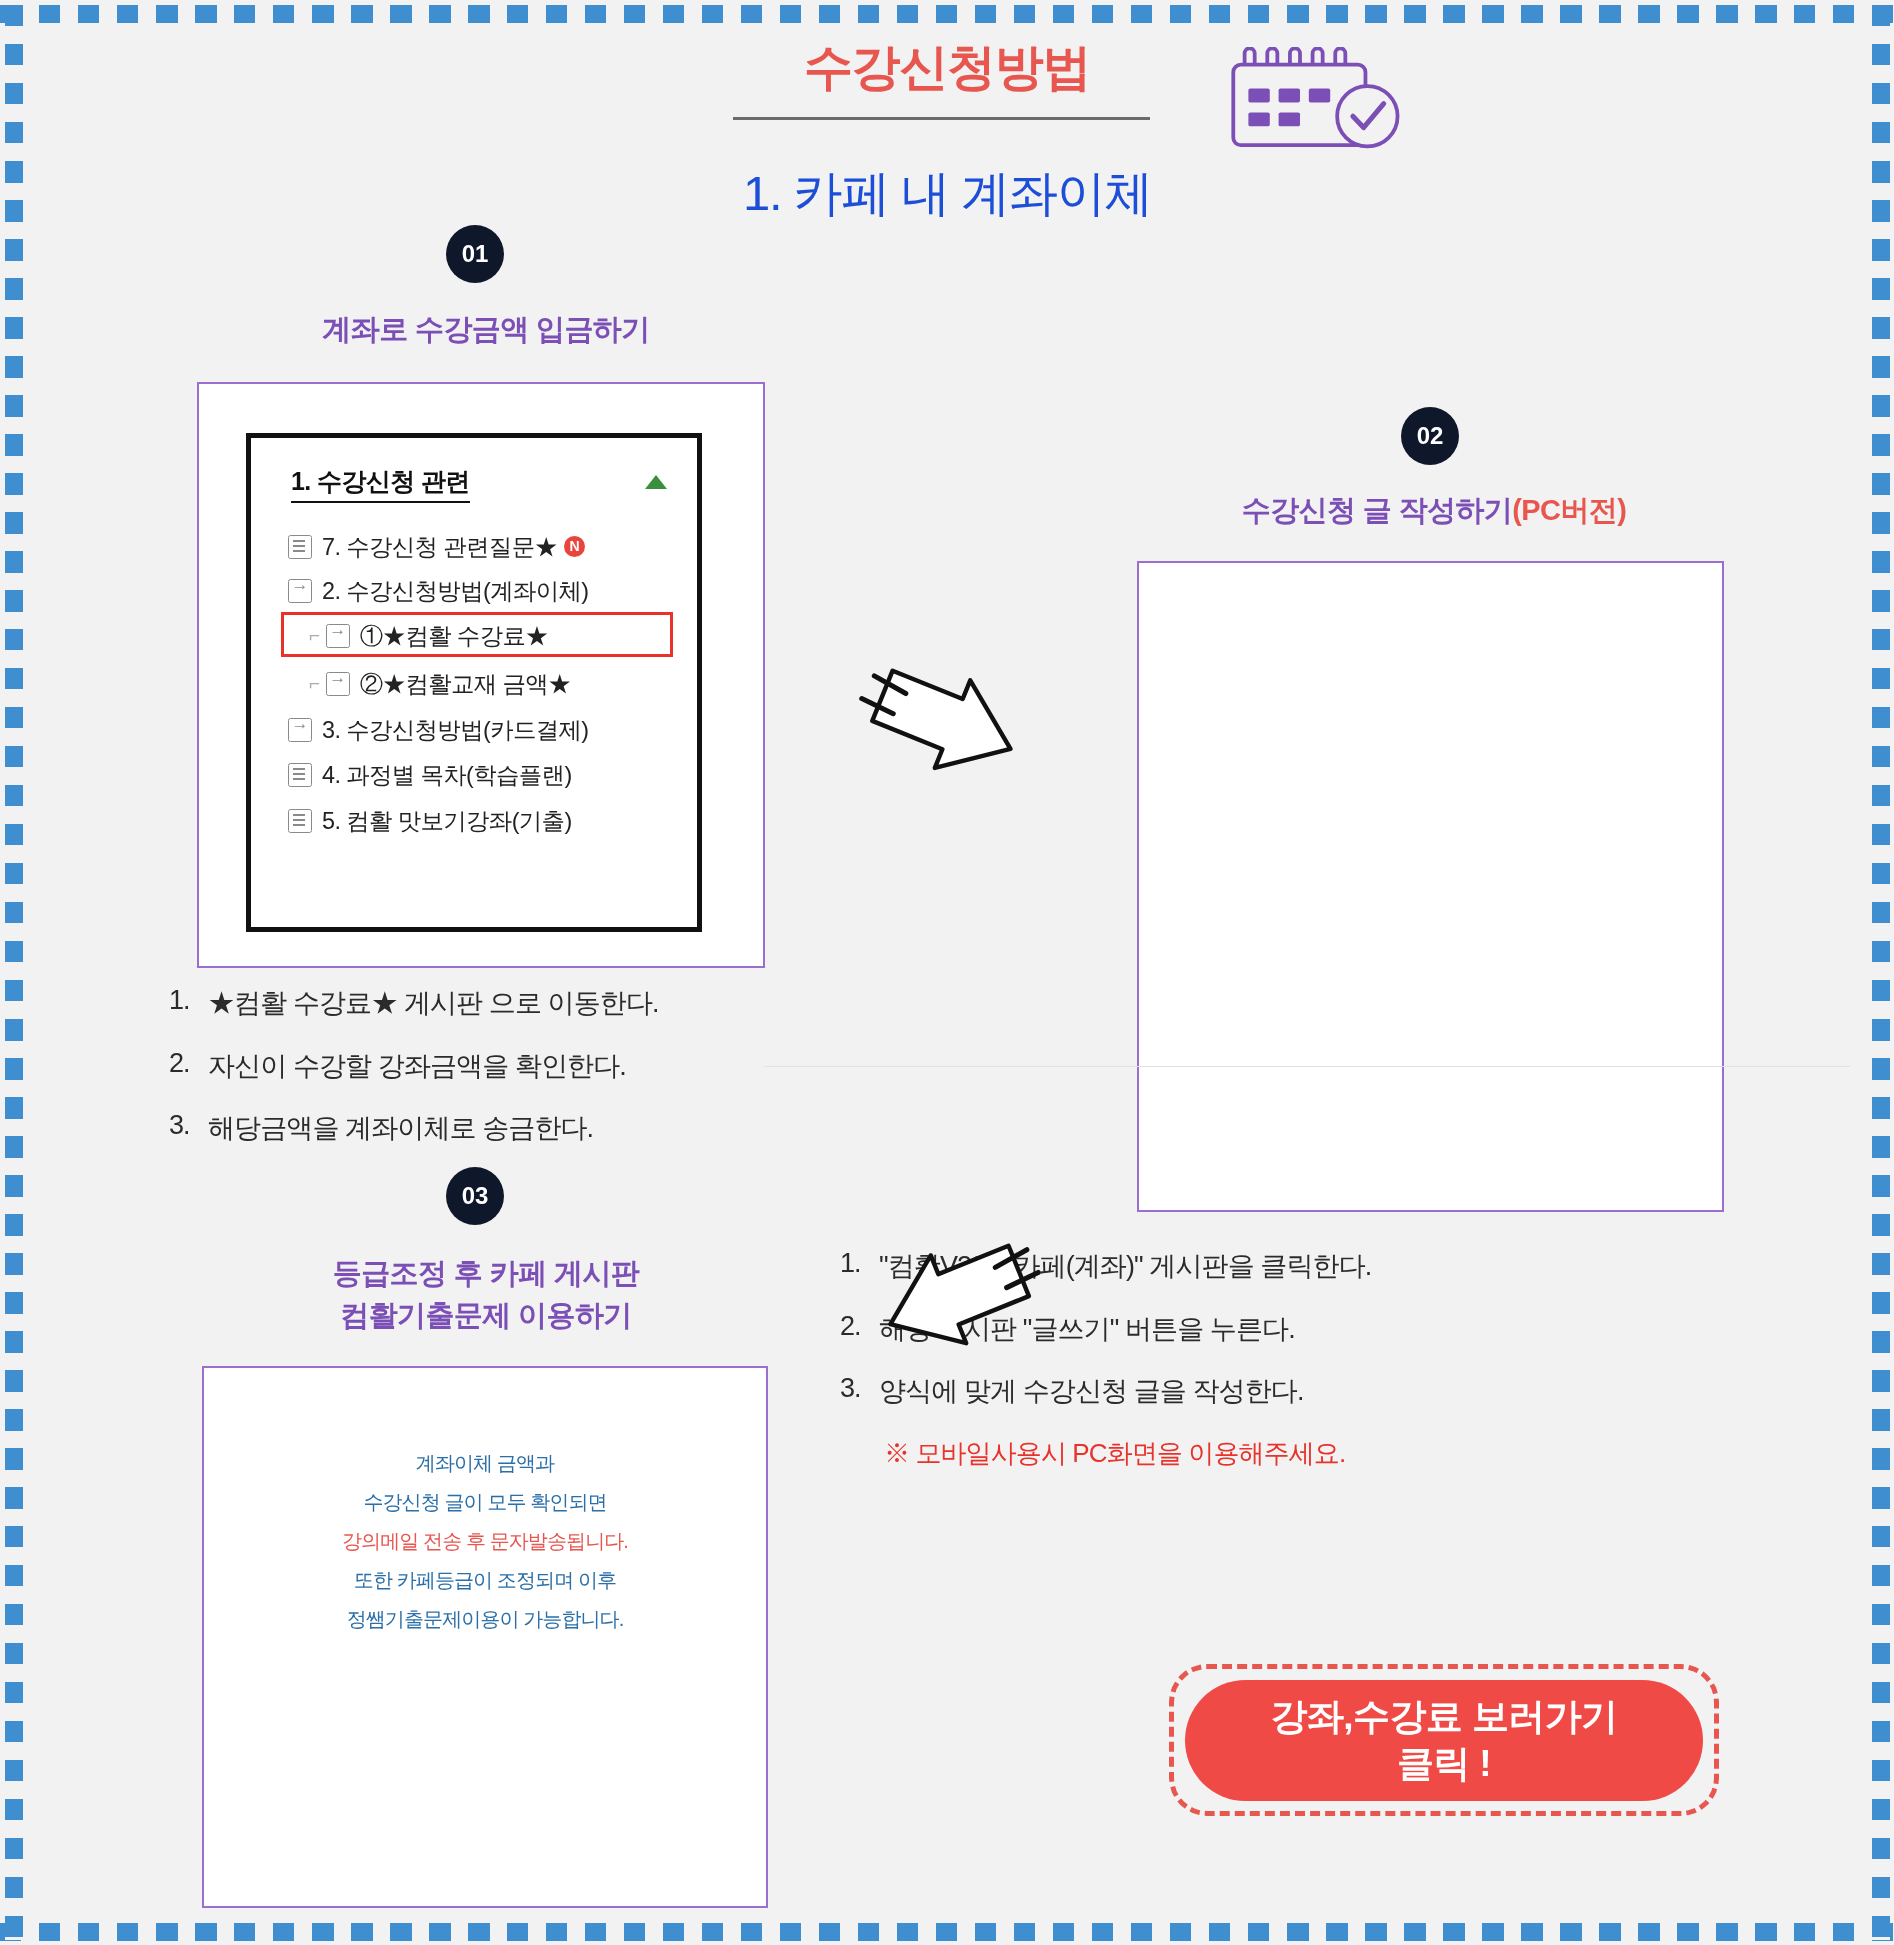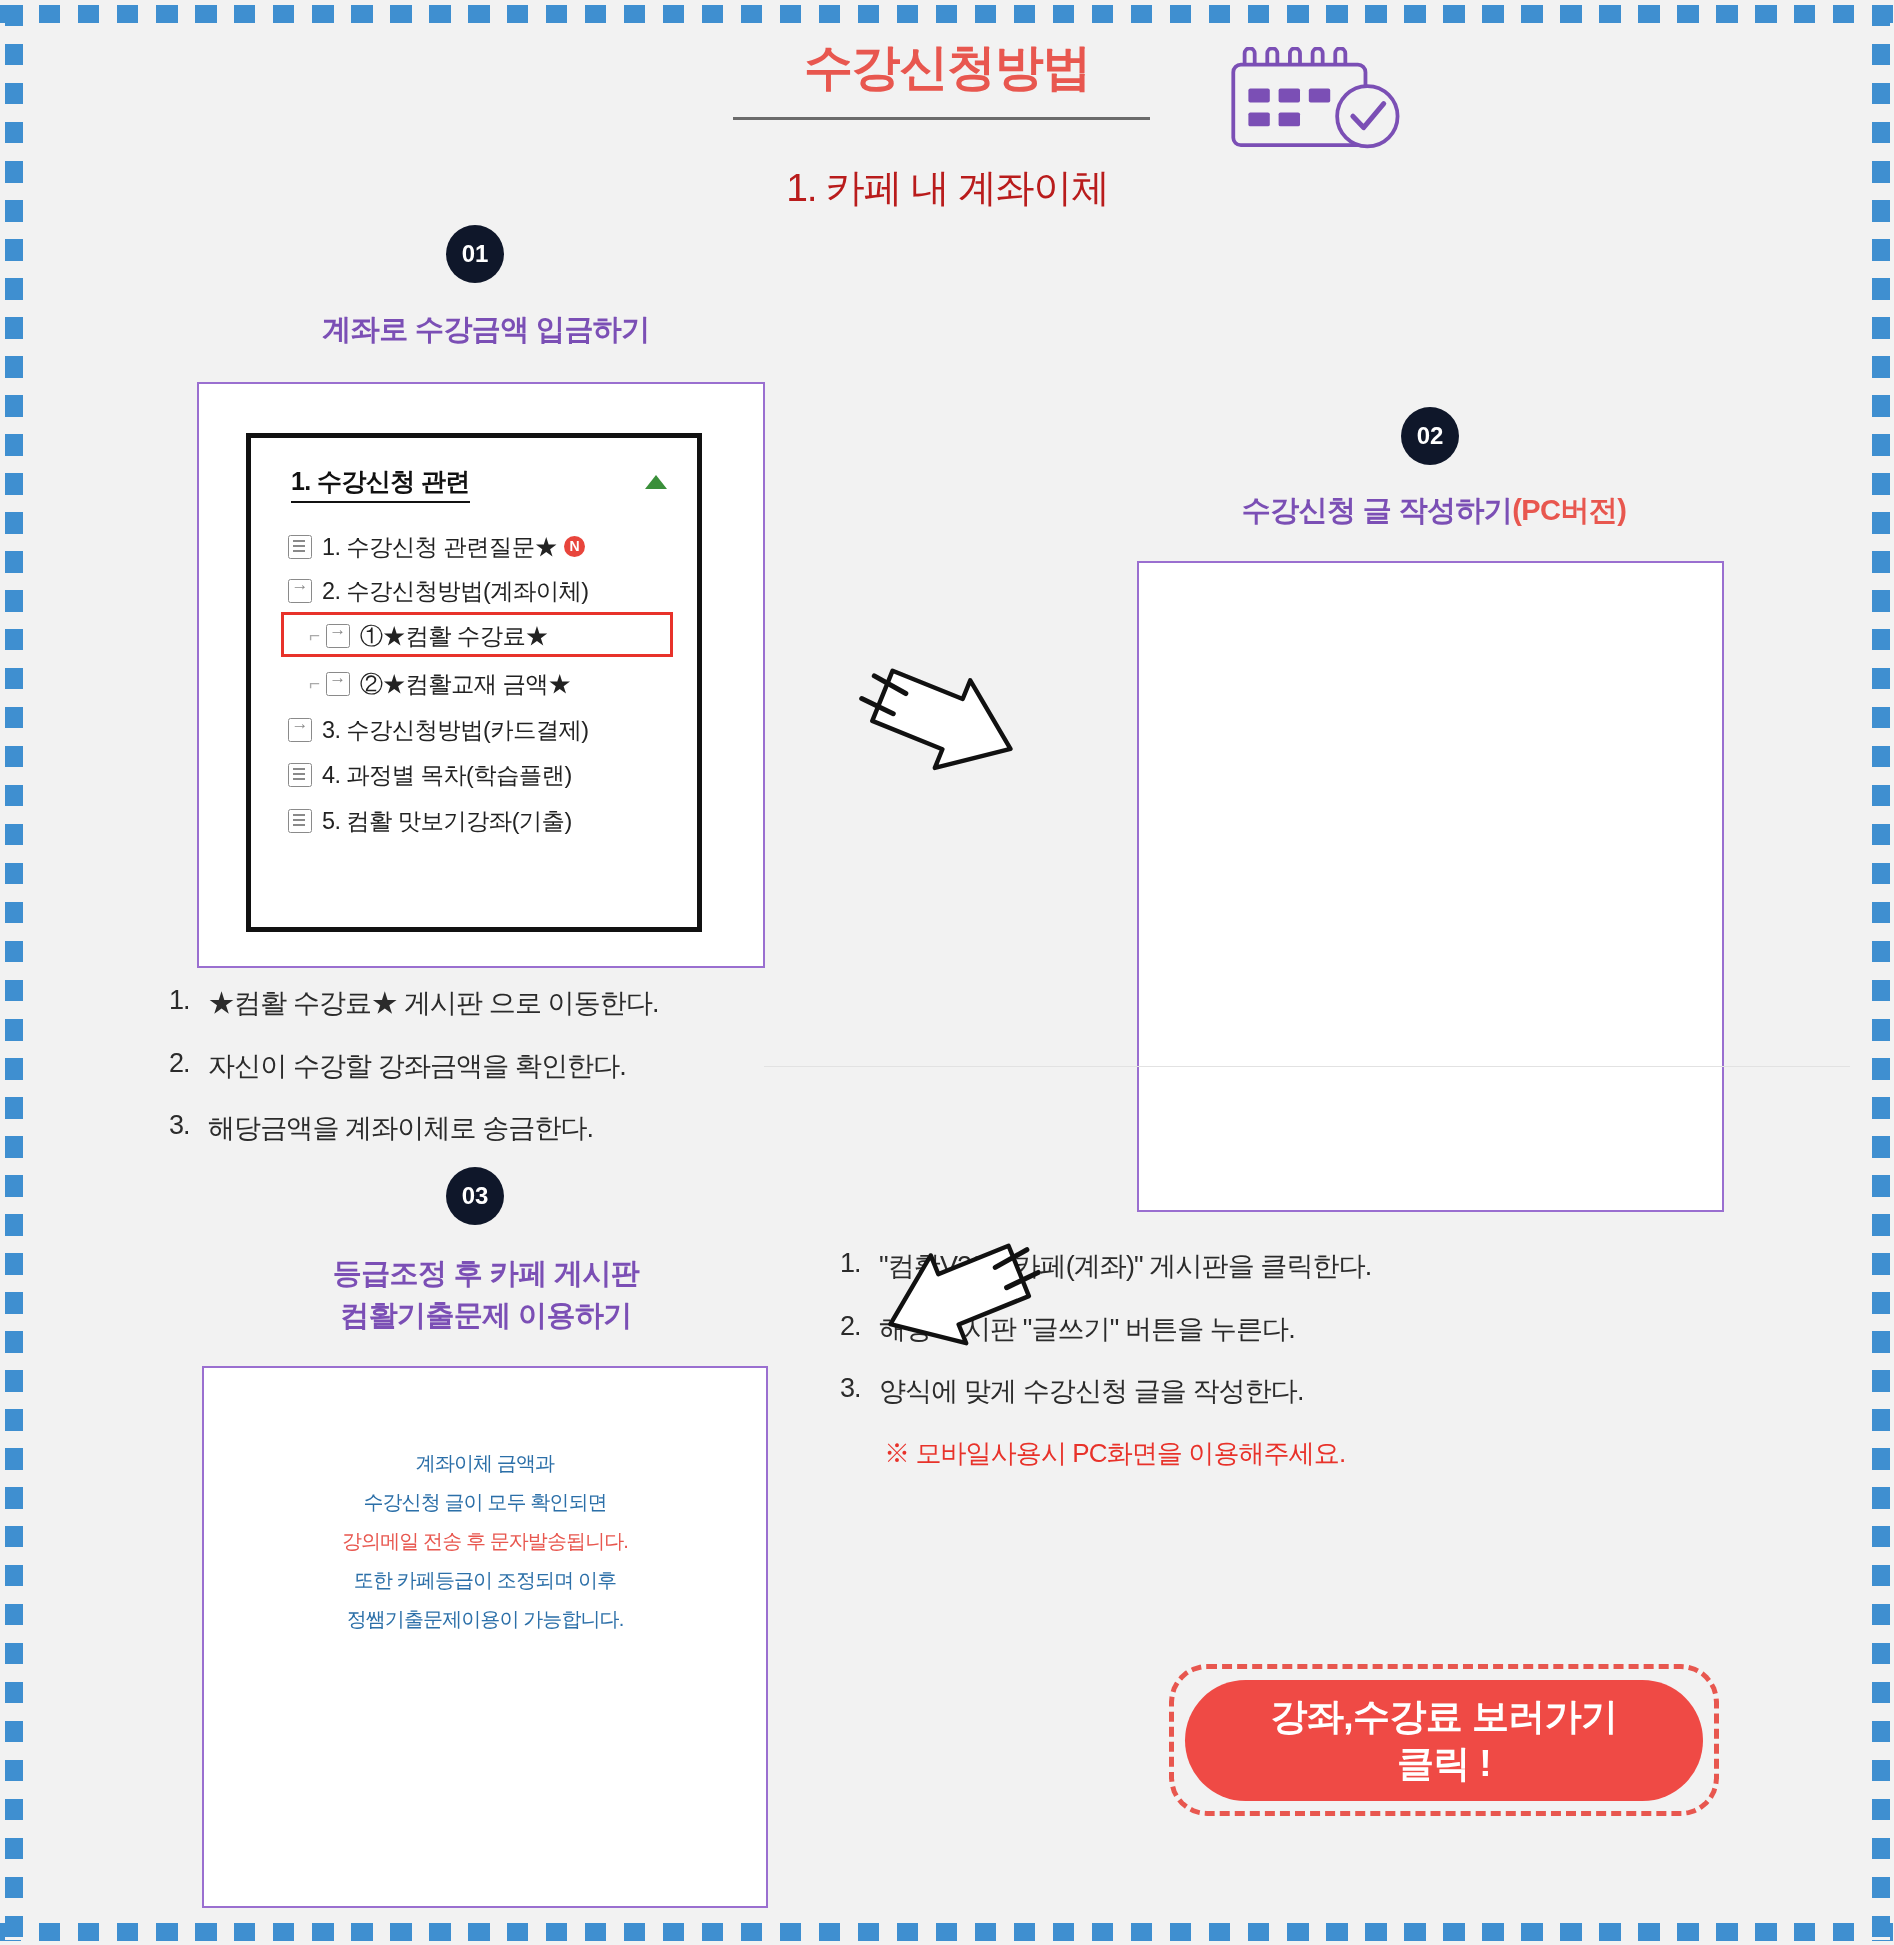--- a/index.html
+++ b/index.html
@@ -37,21 +37,21 @@
     font-size:49px; font-weight:bold; color:#e8574f;
     letter-spacing:-1.3px;
   }
   .title-underline {
     position:absolute; left:733px; top:117px; width:417px; height:2.5px;
     background:#6b6b6b;
   }
   .sub-title {
     position:absolute; left:695px; top:161px; width:505px;
     text-align:center;
-    font-size:39px; color:#b91c1c; letter-spacing:-1.3px;
+    font-size:49px; color:#1d4ed8; letter-spacing:-1.3px;
   }
   
   .cal-icon { position:absolute; left:1219px; top:47px; width:196px; height:107px; }
 
   
   .badge {
     position:absolute; width:58px; height:58px; border-radius:50%;
     background:#0f172a; color:#fff; font-weight:bold; font-size:24px;
     display:flex; align-items:center; justify-content:center;
   }
@@ -179,21 +179,21 @@
   <div class="badge" style="left:446px; top:225px;">01</div>
   <div class="step-head" style="left:189px; top:310px; width:594px;">계좌로 수강금액 입금하기</div>
 
   <div class="panel" style="left:197px; top:382px; width:568px; height:586px;">
     <div class="board1" style="left:47px; top:49px;">
       <div class="b1-title">1. 수강신청 관련</div>
       <div class="b1-caret"></div>
 
       <div class="b1-row" style="top:90px;">
         <span class="ic doc"></span>
-        <span>1. 수강신청 관련질문★</span>
+        <span>7. 수강신청 관련질문★</span>
         <span class="nbadge">N</span>
       </div>
 
       <div class="b1-row" style="top:134px;">
         <span class="ic arr"></span>
         <span>2. 수강신청방법(계좌이체)</span>
       </div>
 
       <div class="b1-row" style="top:179px; left:58px;">
         <span class="dots">⌐</span>

